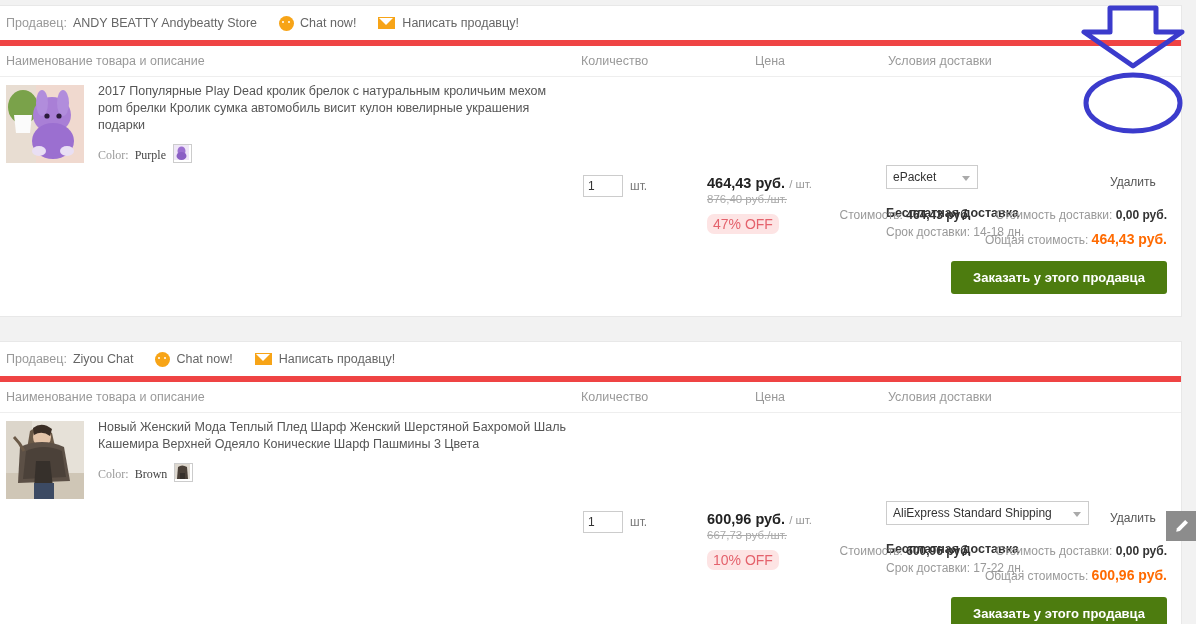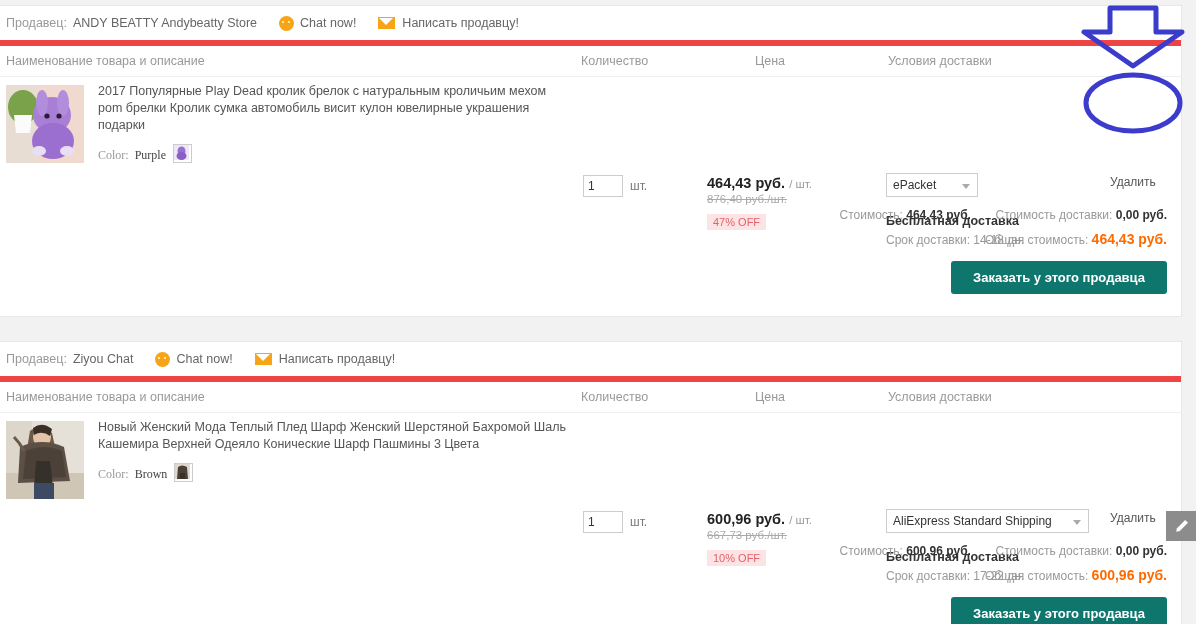--- a/index.html
+++ b/index.html
@@ -196,28 +196,29 @@
     font-size: 11.5px;
     color: #aaa;
     text-decoration: line-through;
     margin-top: 2px;
   }
   .discount {
     display: inline-block;
     margin-top: 9px;
     background: #fde4e4;
     color: #e4626c;
-    font-size: 11px;
+    font-size: 14px;
     padding: 2px 6px;
+    border-radius: 7px;
   }
 
   .ship-cell {
     position: absolute;
     left: 886px;
-    top: 96px;
+    top: 88px;
     width: 200px;
   }
   .ship-select {
     height: 24px;
     border: 1px solid #ccc;
     background: #fff;
     font-family: "Liberation Sans", sans-serif;
     font-size: 12px;
     color: #333;
     padding: 0 20px 0 6px;
@@ -277,21 +278,21 @@
   .sum-val { color: #333; font-weight: bold; }
   .sum-gap { display: inline-block; width: 18px; }
   .sum-total {
     color: #ff6a00;
     font-weight: bold;
     font-size: 14px;
   }
   .order-btn {
     margin-top: 14px;
     display: inline-block;
-    background: #0f766e;
+    background: #4d7c0f;
     color: #fff;
     font-size: 13px;
     font-weight: bold;
     border: none;
     border-radius: 3px;
     padding: 9px 22px;
     cursor: pointer;
     font-family: "Liberation Sans", sans-serif;
   }
 

